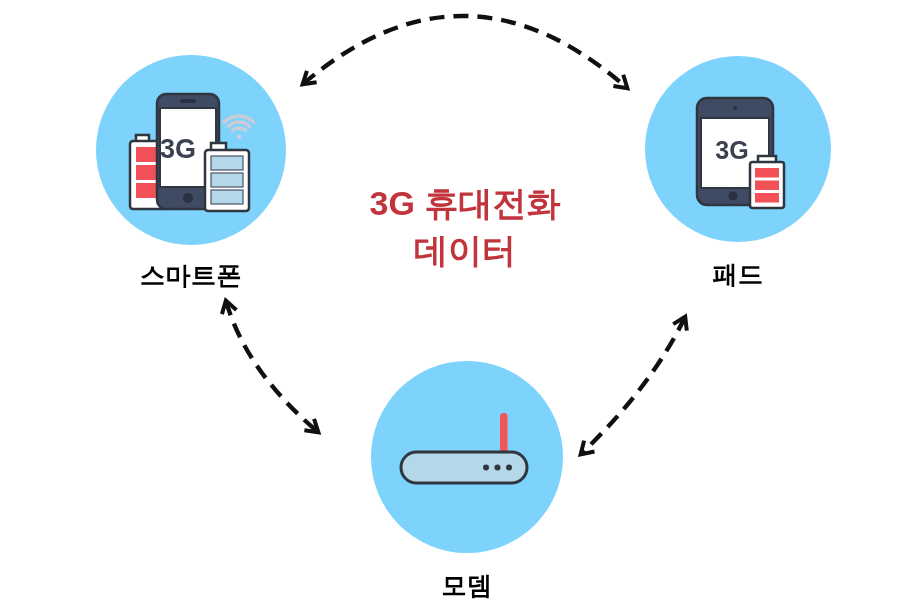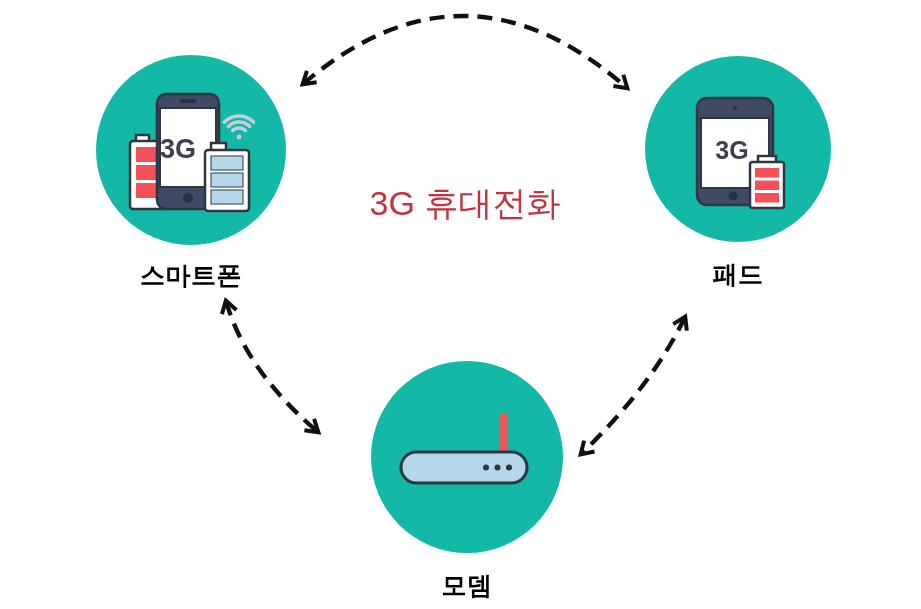--- a/index.html
+++ b/index.html
@@ -4,21 +4,21 @@
 <style>
   html, body { margin:0; padding:0; background:#ffffff; }
   .stage {
     position:relative; width:921px; height:609px; background:#ffffff; overflow:hidden;
     font-family:"Liberation Sans","DejaVu Sans",sans-serif;
   }
   .arrows { position:absolute; left:0; top:0; width:921px; height:609px; }
   .arc { stroke:#101010; stroke-width:4.4; fill:none; stroke-dasharray:15 9; }
 
   .node { position:absolute; display:flex; flex-direction:column; align-items:center; }
-  .circle { border-radius:50%; background:#14b8a6; position:relative; }
+  .circle { border-radius:50%; background:#7dd3fc; position:relative; }
 
   #node-smartphone { left:96px;  top:55px;  width:190px; }
   #node-smartphone .circle { width:190px; height:190px; }
   #node-smartphone .node-label { margin-top:14px; }
 
   #node-pad { left:645px; top:56px; width:186px; }
   #node-pad .circle { width:186px; height:186px; }
   #node-pad .node-label { margin-top:16px;text-align:right; }
 
   #node-modem { left:371px; top:361px; width:192px; }
@@ -29,41 +29,42 @@
 
   .icon-svg { position:absolute; }
   #icon-smartphone { left:29px; top:37px; }
   #icon-pad       { left:48px; top:40px; }
   #icon-modem     { left:26px; top:48px; }
 
   .icon-svg text { font-family:"Liberation Sans","DejaVu Sans",sans-serif; }
 
   .center-label {
     position:absolute; left:295px; top:180px; width:340px; text-align:center;
-    color:#c2343c; font-weight:400; font-size:34px; line-height:47px; white-space:nowrap;
+    color:#c2343c; font-weight:700; font-size:34px; line-height:47px; white-space:nowrap;
   }
 </style>
 </head>
 <body>
 
 <div class="stage">
 
   <svg class="arrows" viewBox="0 0 921 609" xmlns="http://www.w3.org/2000/svg">
     <defs>
       <marker id="ah" viewBox="0 0 20 20" refX="15" refY="10" markerWidth="20" markerHeight="20" markerUnits="userSpaceOnUse" orient="auto-start-reverse">
         <path d="M3.5,2.5 L15.5,10 L3.5,17.5" fill="none" stroke="#101010" stroke-width="4"></path>
       </marker>
     </defs>
     <path class="arc" d="M303,84 Q465,-54 627,88" marker-start="url(#ah)" marker-end="url(#ah)"></path>
     <path class="arc" d="M226,301 Q246,371 318,432" marker-start="url(#ah)" marker-end="url(#ah)"></path>
     <path class="arc" d="M685,317 Q652,386 581,454" marker-start="url(#ah)" marker-end="url(#ah)"></path>
   </svg>
 
   <div class="center-label">
     <div>3G 휴대전화</div>
+    <div>데이터</div>
   </div>
 
   <div class="node" id="node-smartphone">
     <div class="circle">
       <svg id="icon-smartphone" class="icon-svg" width="130" height="124" viewBox="0 0 130 124" xmlns="http://www.w3.org/2000/svg">
 
         <g>
           <rect x="11" y="43" width="13" height="10" fill="#ffffff" stroke="#30363f" stroke-width="2.5"></rect>
           <rect x="5" y="49" width="38" height="68" rx="3" fill="#ffffff" stroke="#30363f" stroke-width="2.5"></rect>
           <rect x="11" y="55" width="26" height="15" fill="#f25157"></rect>

